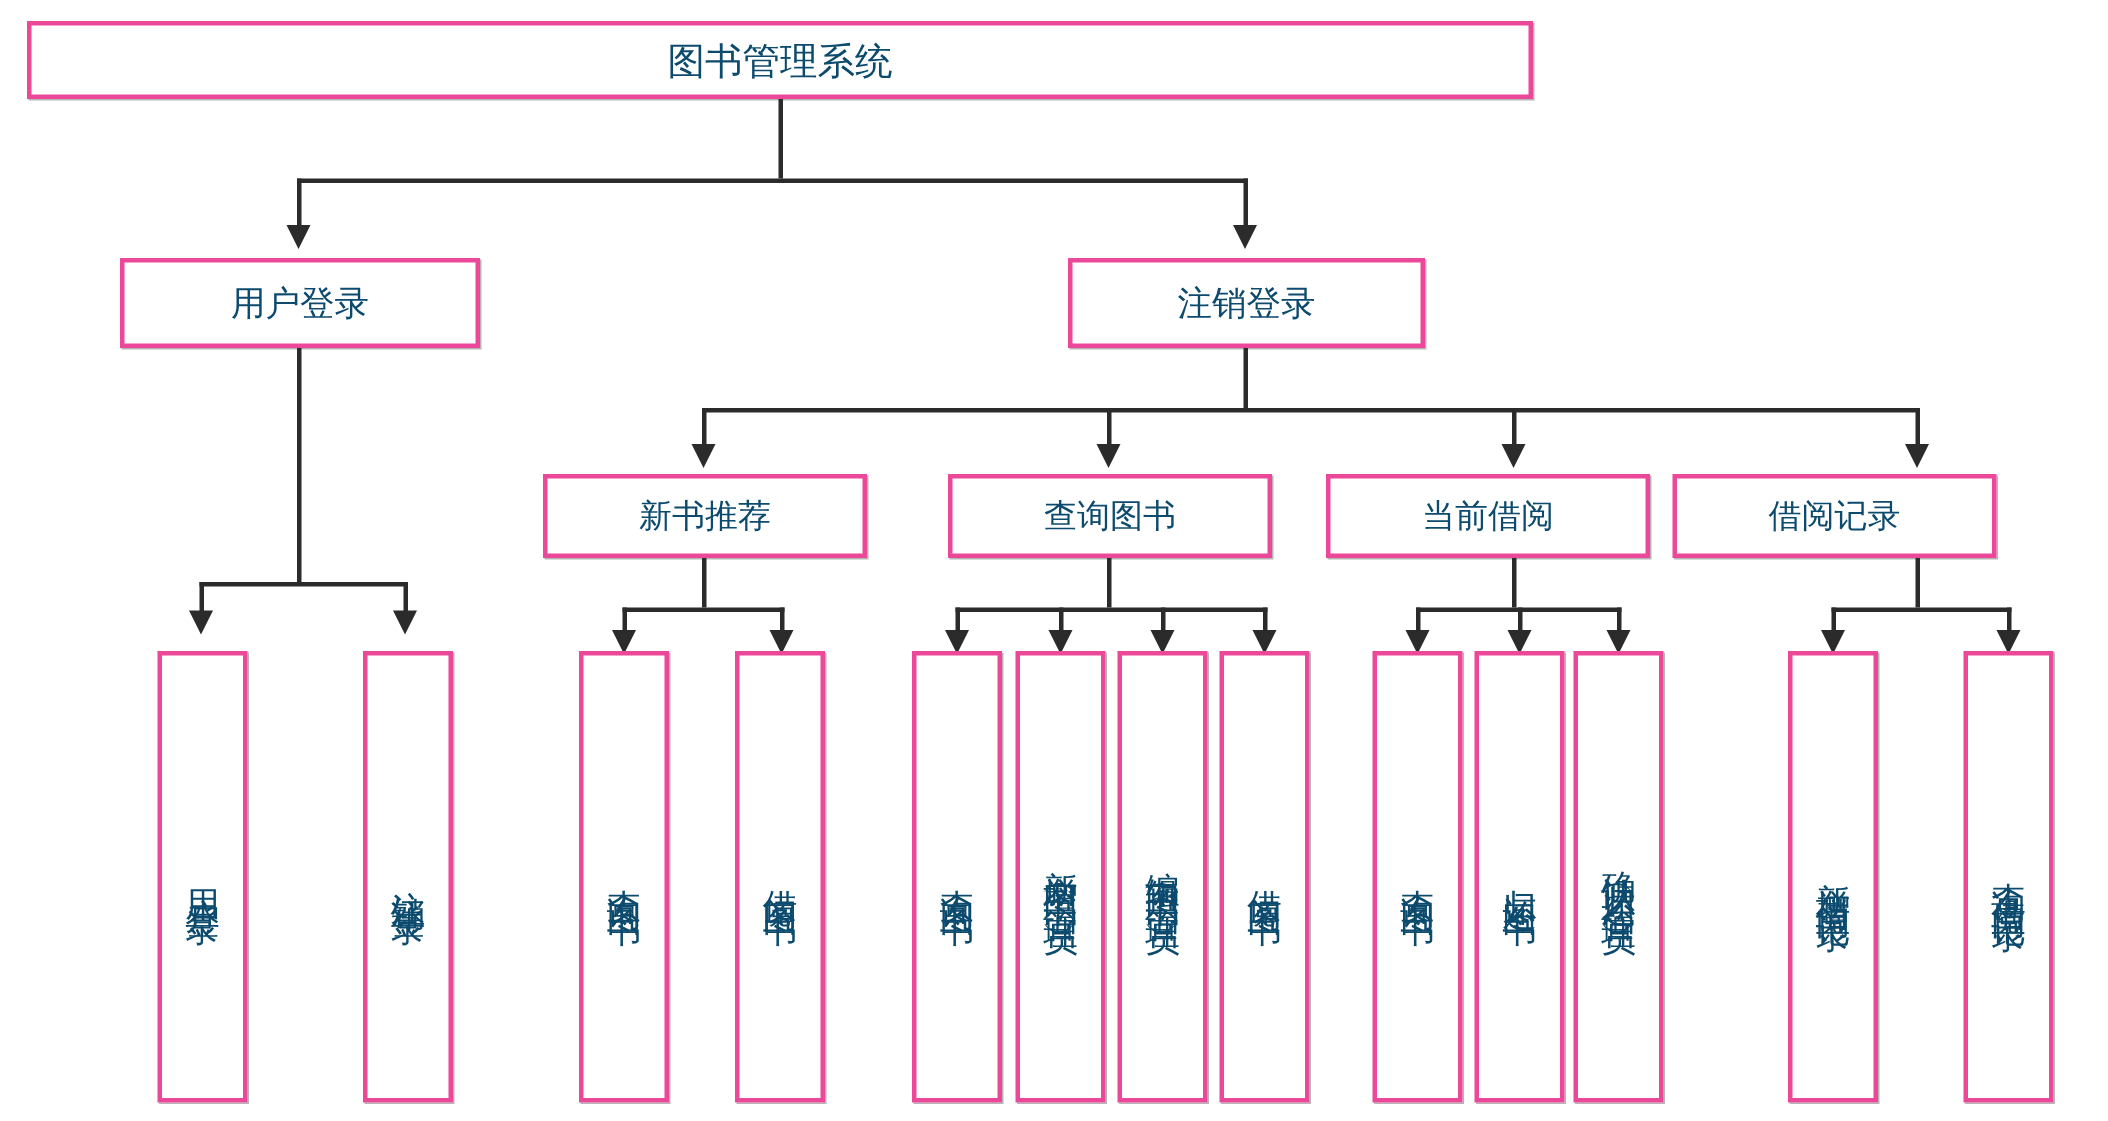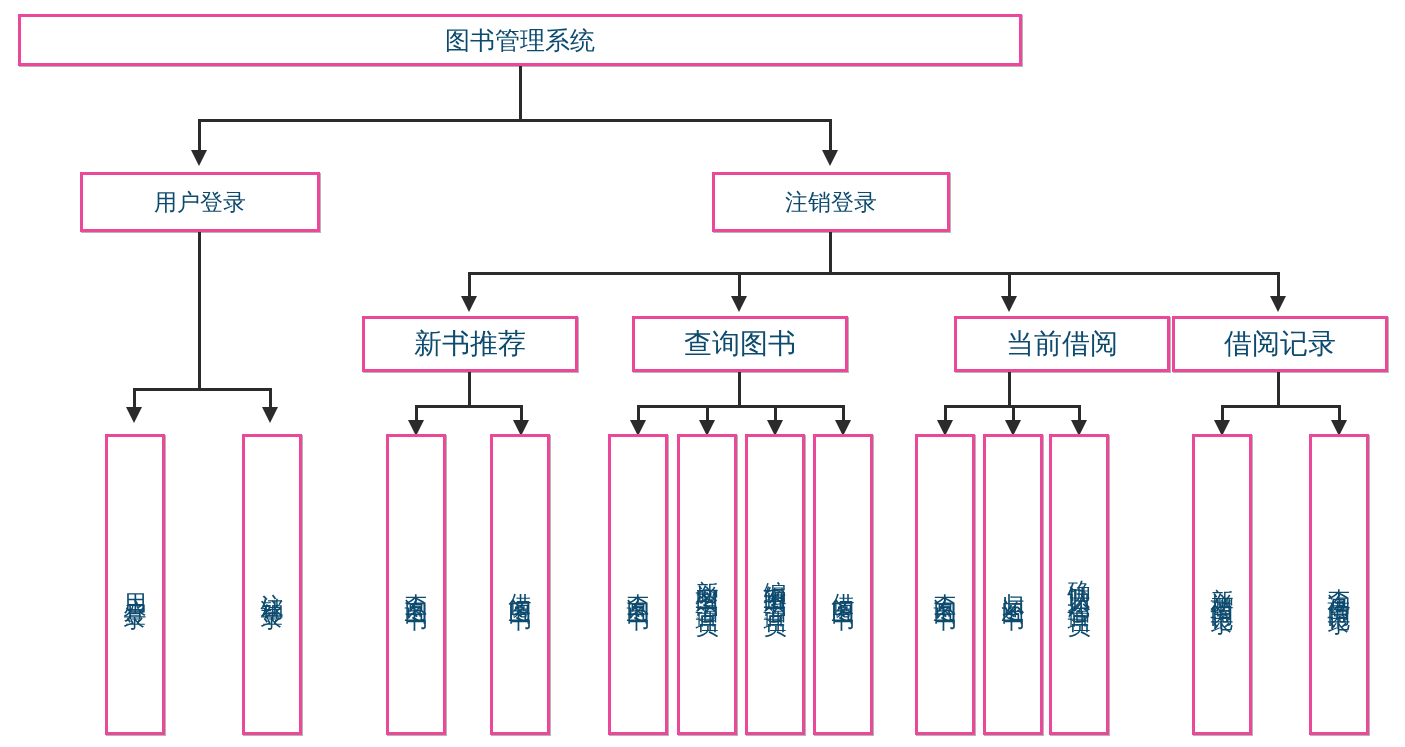--- a/index.html
+++ b/index.html
@@ -26,21 +26,21 @@
     border: 3px solid #ec4899;
     box-shadow: 1px 1px 0 0 rgba(120,120,120,0.55);
     display: flex;
     align-items: center;
     justify-content: center;
     text-align: center;
     color: #0c4a6e;
   }
   .node.level0 { font-size: 25px; }
   .node.level1 { font-size: 23px; }
-  .node.level2 { font-size: 28px; }
+  .node.level2 { font-size: 22px; }
   
   .node.leaf {
     font-size: 23px;
     writing-mode: vertical-rl;
     text-orientation: upright;
     letter-spacing: 5px;
     line-height: 1;
     padding: 4px 0;
   }
   .node.leaf .vtext {
@@ -112,24 +112,24 @@
   <div class="arrow" style="left:1001px; top:296px;"></div>
   <div class="edge vline" style="left:1277px; top:272px; height:26px;"></div>
   <div class="arrow" style="left:1270px; top:296px;"></div>
 
   <div class="node level2" style="left:362px; top:316px; width:216px; height:56px;">
     <span>新书推荐</span>
   </div>
   <div class="node level2" style="left:632px; top:316px; width:216px; height:56px;">
     <span>查询图书</span>
   </div>
-  <div class="node level2" style="left:954px; top:316px; width:216px; height:56px;">
+  <div class="node level2" style="left:884px; top:316px; width:216px; height:56px;">
     <span>当前借阅</span>
   </div>
-  <div class="node level2" style="left:1172px; top:316px; width:216px; height:56px;">
+  <div class="node level2" style="left:1115px; top:316px; width:216px; height:56px;">
     <span>借阅记录</span>
   </div>
 
   <div class="edge vline" style="left:468px; top:372px; height:33px;"></div>
   <div class="edge hline" style="left:415px; top:405px; width:108px;"></div>
   <div class="edge vline" style="left:415px; top:405px; height:18px;"></div>
   <div class="arrow" style="left:408px; top:420px;"></div>
   <div class="edge vline" style="left:520px; top:405px; height:18px;"></div>
   <div class="arrow" style="left:513px; top:420px;"></div>
 

